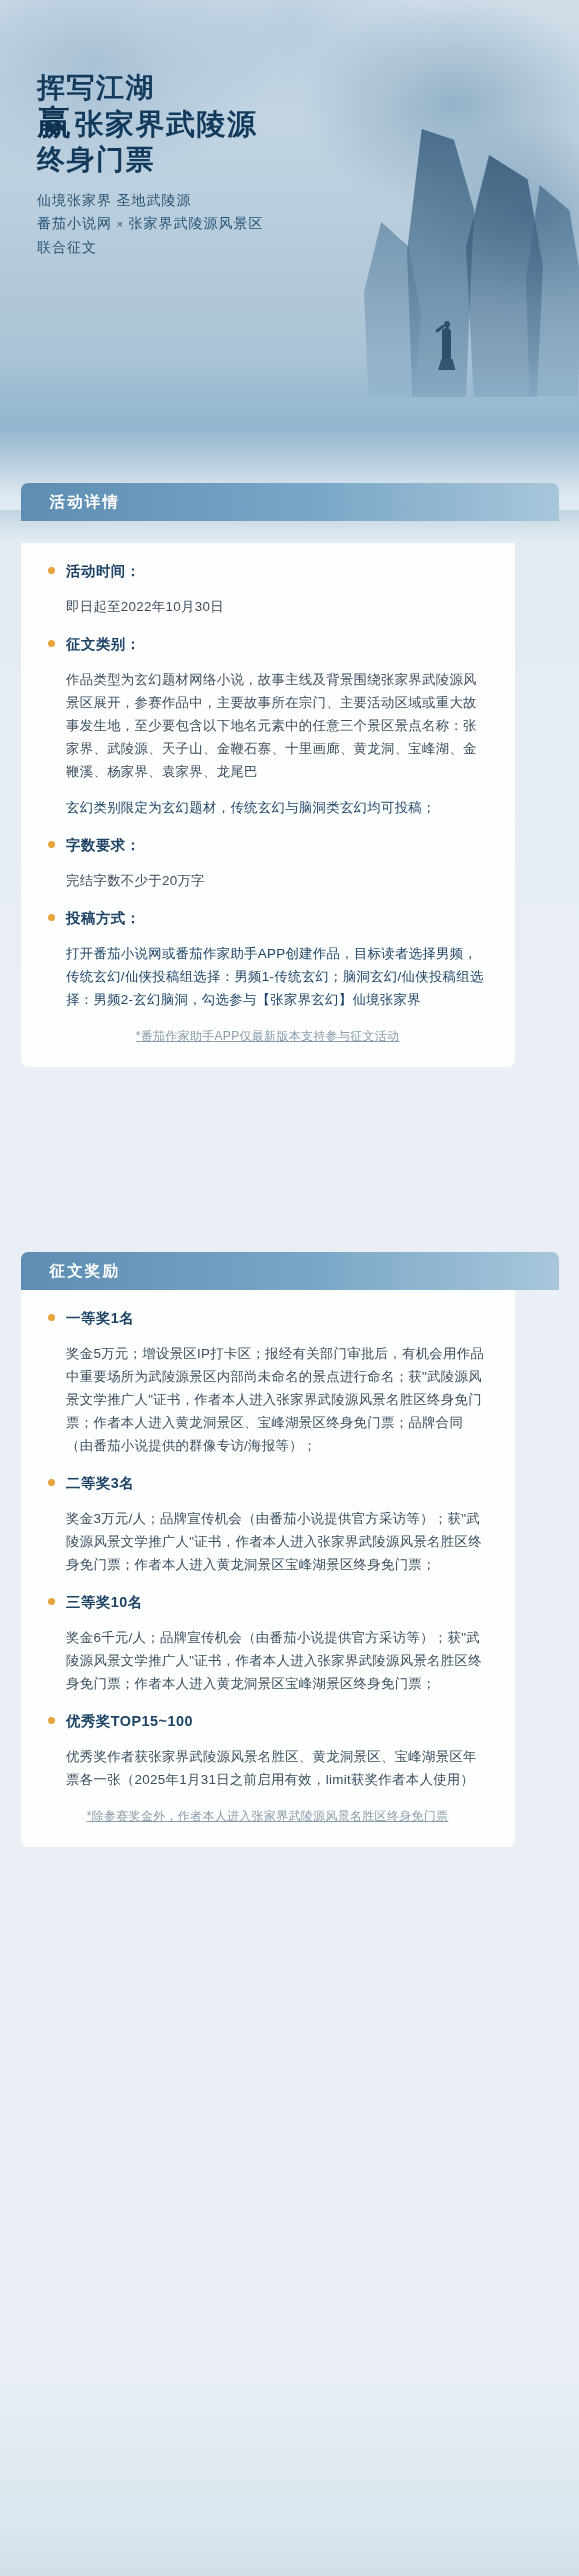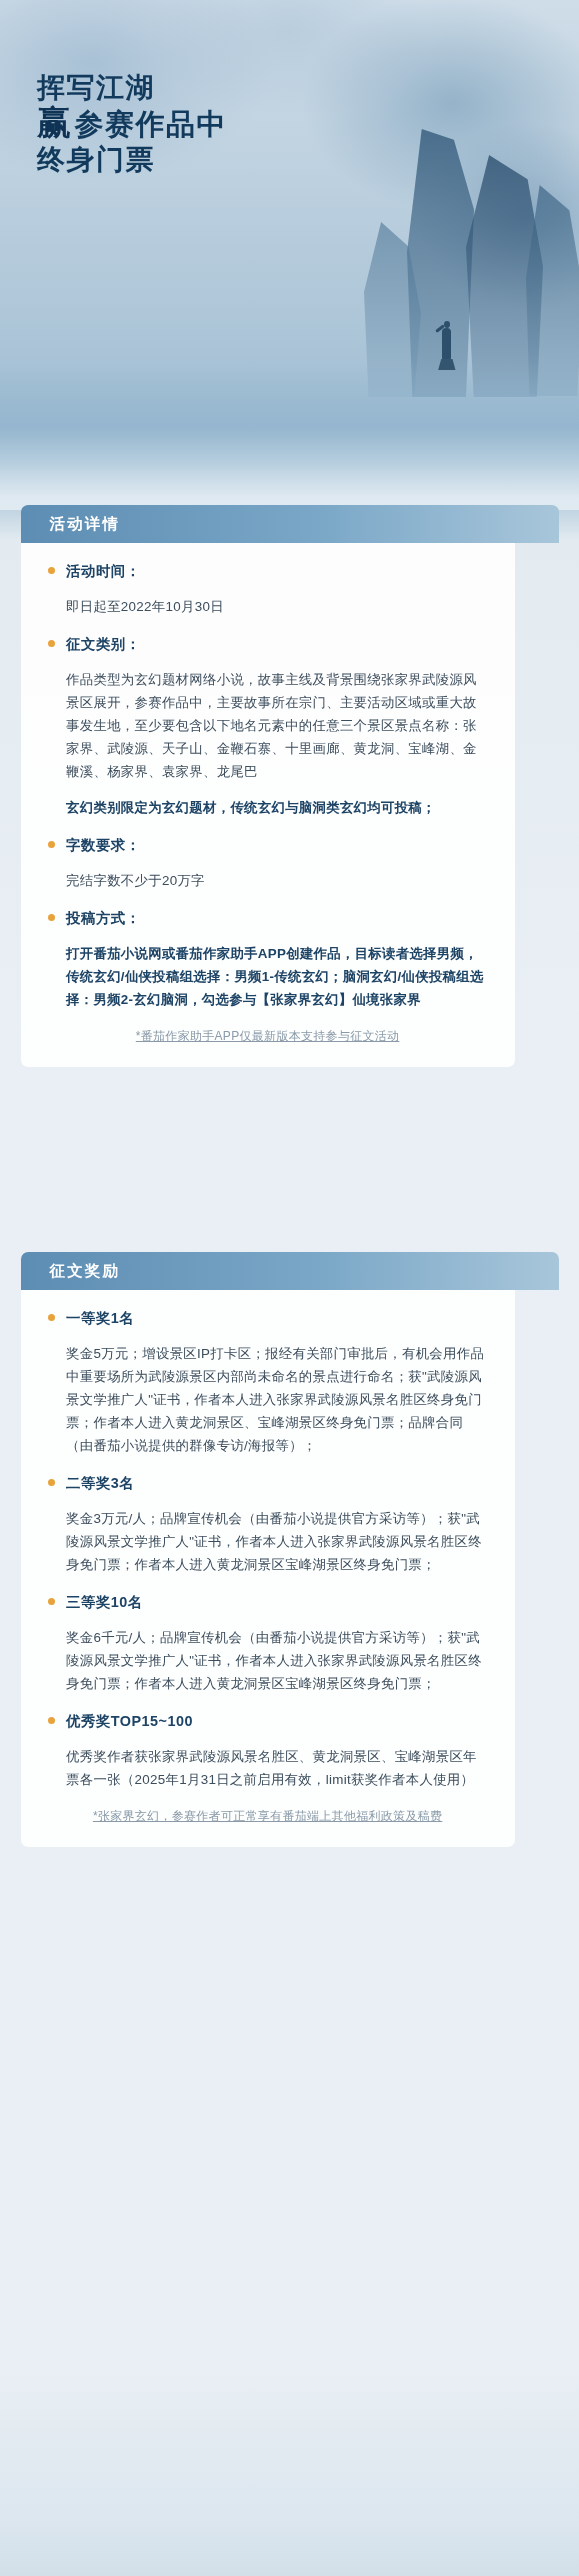--- a/index.html
+++ b/index.html
@@ -146,21 +146,21 @@
     line-height: 21.6px;
     letter-spacing: 0.5px;
   }
   .item .txt {
     font-size: 13.4px;
     color: #3c4d5c;
     line-height: 23px;
     letter-spacing: 0.3px;
     margin-top: 13px;
   }
-  .item .txt.strong { font-weight: bold; color: #1d4365; }
+  .item .txt.strong { font-weight: normal; color: #1d4365; }
   .note {
     margin-top: 15.5px;
     text-align: center;
     font-size: 12px;
     color: #8a9aa8;
     line-height: 19.6px;
     letter-spacing: 0.3px;
     text-decoration: underline;
   }
   .bottom-ink {
@@ -187,26 +187,35 @@
     <div class="arm"></div>
       <div class="head"></div>
       <div class="body"></div>
       <div class="base"></div>
   </div>
 
   <div class="hero-text">
     <div class="hero-line hero-l1">挥写江湖</div>
     <div class="hero-line hero-l2">
       <span class="win">赢</span>
-      <span>参赛作品中</span>
+      <span>张家界武陵源</span>
     </div>
     <div class="hero-line hero-l3">终身门票</div>
-  </div>
-
-  <div class="sec-head" style="top:505px;">
+    <div class="hero-sub">
+      <div>仙境张家界  圣地武陵源</div>
+      <div>
+        <span>番茄小说网</span>
+        <span class="x">×</span>
+        <span>张家界武陵源风景区</span>
+      </div>
+      <div>联合征文</div>
+    </div>
+  </div>
+
+  <div class="sec-head" style="top:483px;">
     <div class="title">活动详情</div>
   </div>
   <div class="sec-body" style="top:543px;">
 
     <div class="item">
       <span class="dot"></span>
       <div class="lbl">活动时间：</div>
       <div class="txt">即日起至2022年10月30日</div>
     </div>
 
@@ -254,19 +263,19 @@
       <div class="lbl">三等奖10名</div>
       <div class="txt">奖金6千元/人；品牌宣传机会（由番茄小说提供官方采访等）；获"武陵源风景文学推广人"证书，作者本人进入张家界武陵源风景名胜区终身免门票；作者本人进入黄龙洞景区宝峰湖景区终身免门票；</div>
     </div>
 
     <div class="item">
       <span class="dot"></span>
       <div class="lbl">优秀奖TOP15~100</div>
       <div class="txt">优秀奖作者获张家界武陵源风景名胜区、黄龙洞景区、宝峰湖景区年票各一张（2025年1月31日之前启用有效，limit获奖作者本人使用）</div>
     </div>
 
-    <div class="note">*张家界玄幻，参赛作者可正常享有番茄端上其他福利政策及稿费</div>
+    <div class="note">*除参赛奖金外，作者本人进入张家界武陵源风景名胜区终身免门票</div>
   </div>
 
   <div class="bottom-ink"></div>
 
 </div>
 
 
 </body></html>

